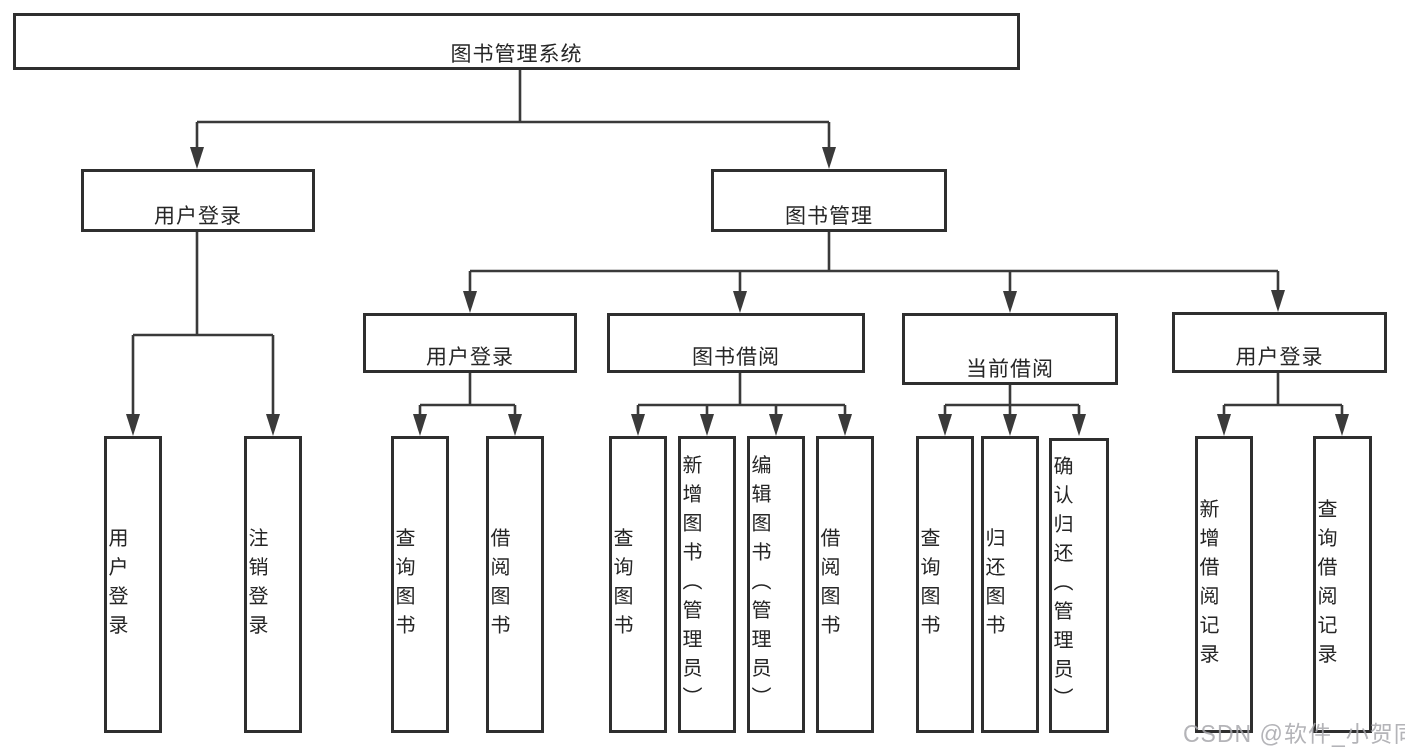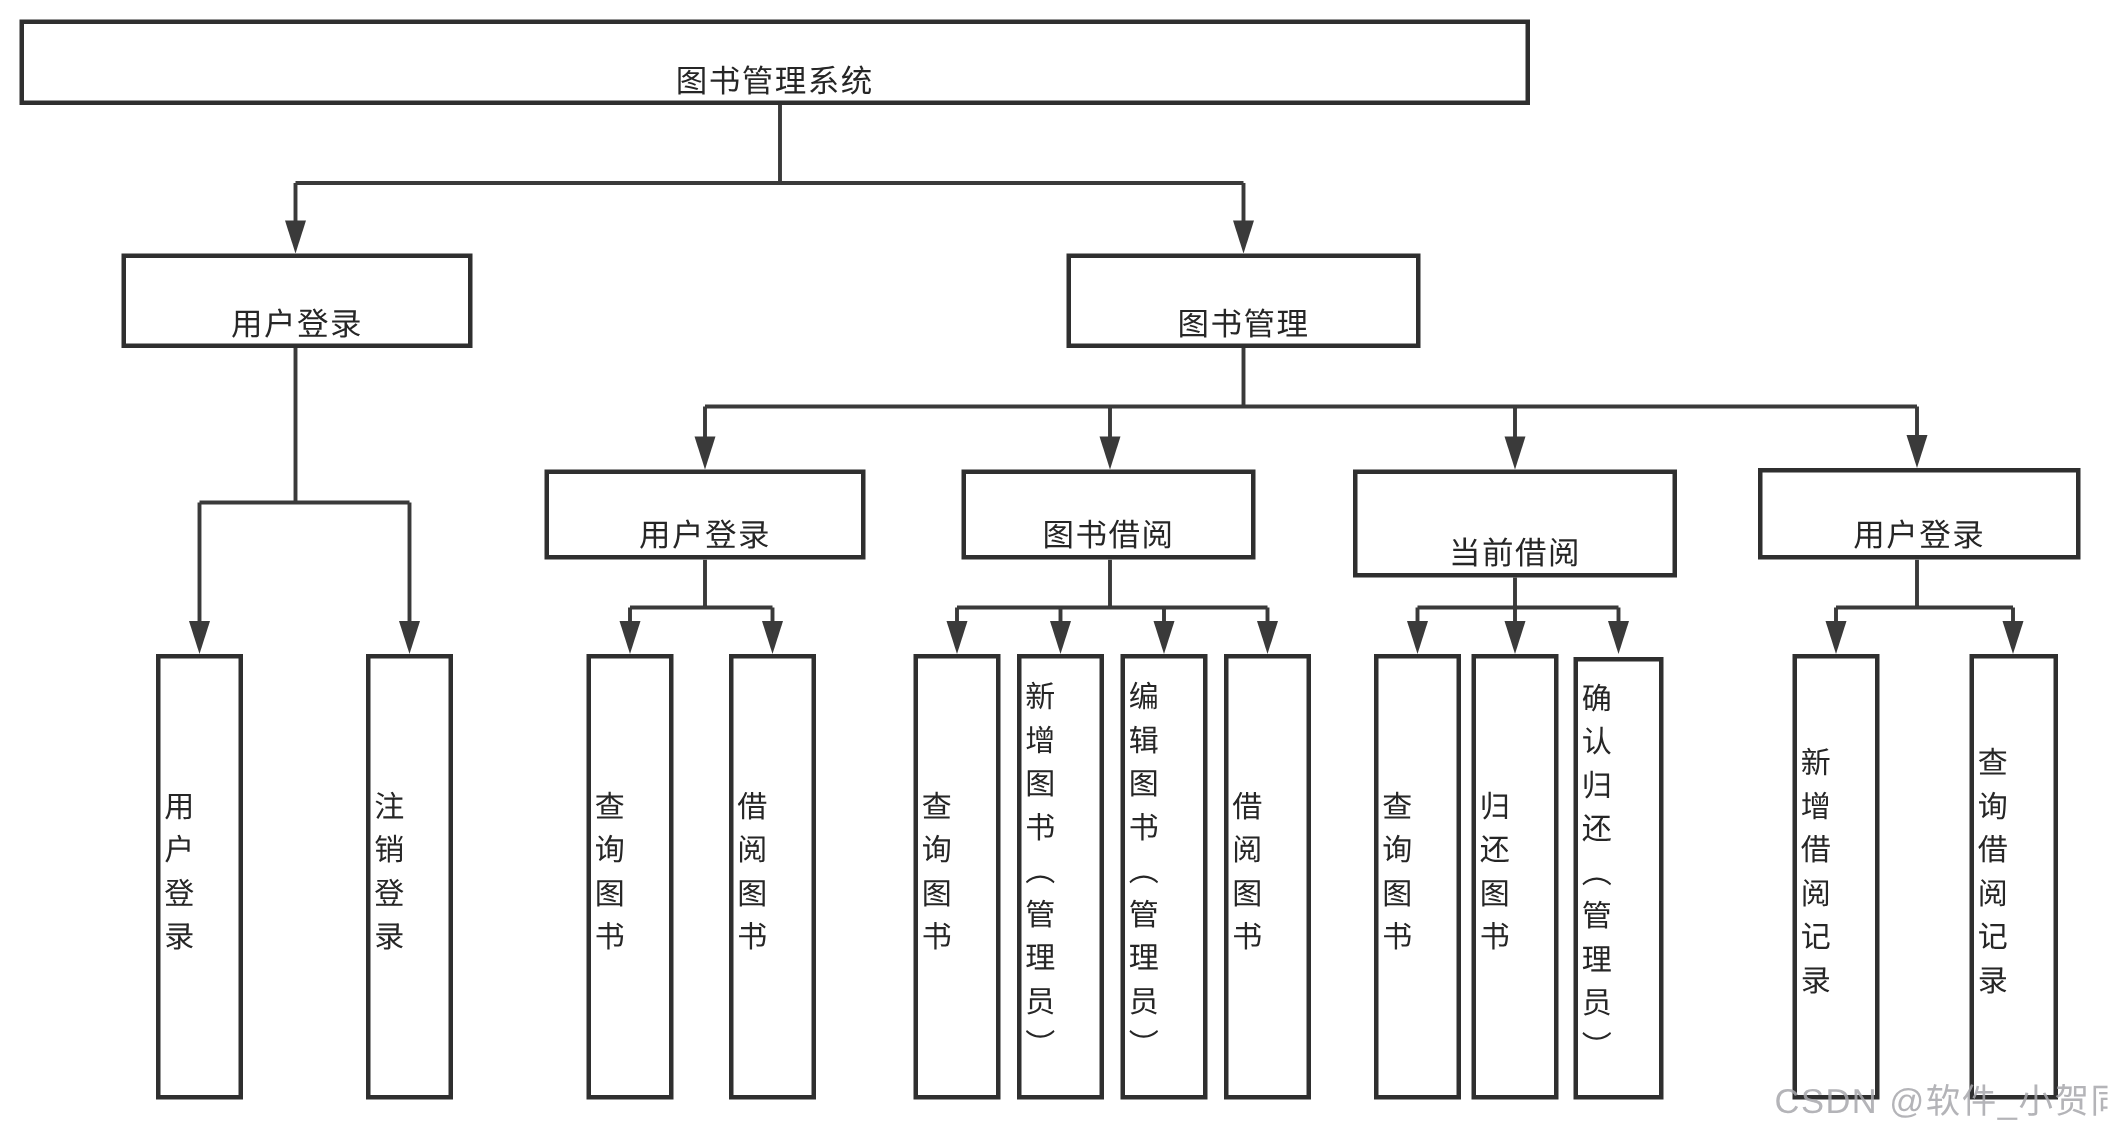--- a/index.html
+++ b/index.html
@@ -80,21 +80,21 @@
   <div class="box h-box" style="left:81px;top:169px;width:234px;height:63px;">
     <span>用户登录</span>
   </div>
   <div class="box h-box" style="left:711px;top:169px;width:236px;height:63px;">
     <span>图书管理</span>
   </div>
 
   <div class="box h-box" style="left:363px;top:313px;width:214px;height:60px;">
     <span>用户登录</span>
   </div>
-  <div class="box h-box" style="left:641px;top:313px;width:196px;height:60px;">
+  <div class="box h-box" style="left:607px;top:313px;width:258px;height:60px;">
     <span>图书借阅</span>
   </div>
   <div class="box h-box" style="left:902px;top:313px;width:216px;height:72px;">
     <span>当前借阅</span>
   </div>
   <div class="box h-box" style="left:1172px;top:312px;width:215px;height:61px;">
     <span>用户登录</span>
   </div>
 
   <div class="box v-box" style="left:104px;top:436px;width:58px;height:297px;">

